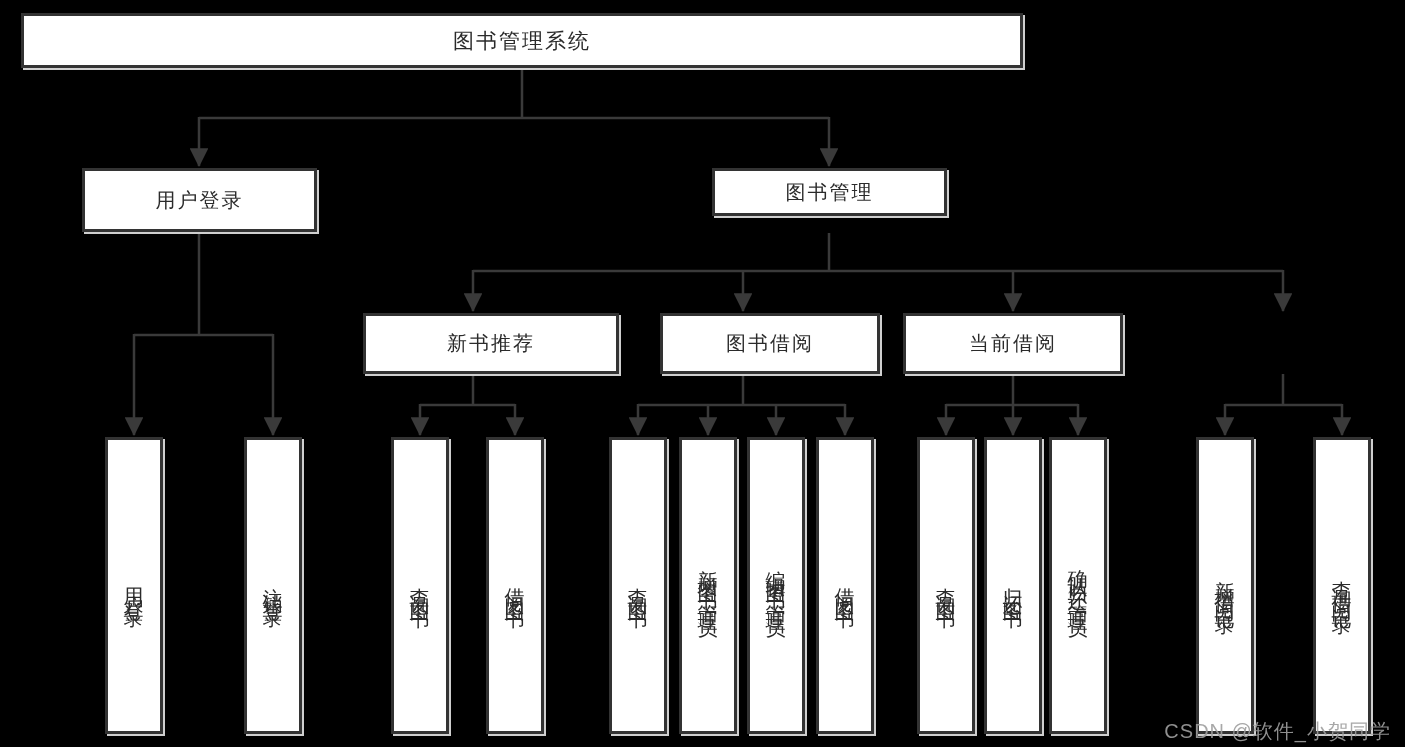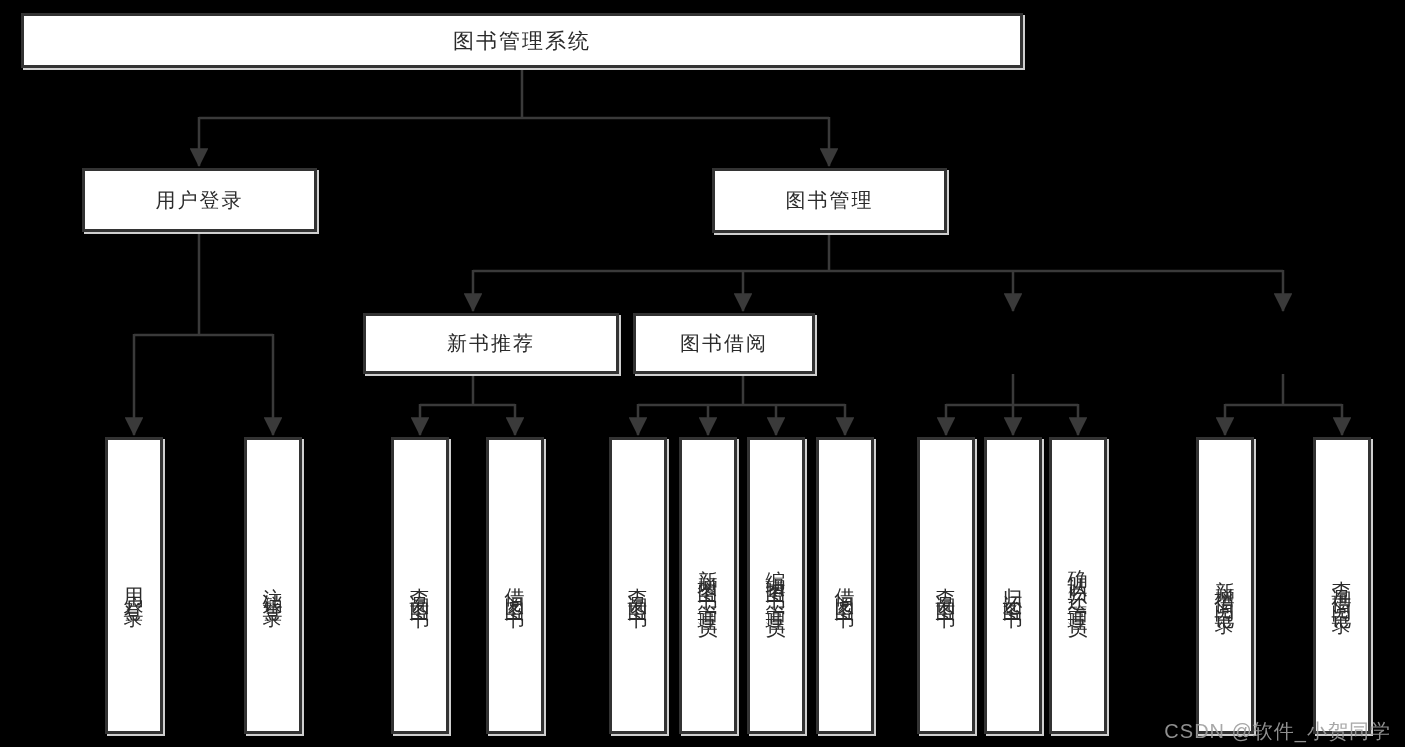--- a/index.html
+++ b/index.html
@@ -131,24 +131,25 @@
 
     <path d="M1283 374 V405"></path>
     <path d="M1225 405 H1342"></path>
     <line x1="1225" y1="404" x2="1225" y2="435" marker-end="url(#ah)"></line>
     <line x1="1342" y1="404" x2="1342" y2="435" marker-end="url(#ah)"></line>
   </svg>
 
   <div class="node root" style="left:21px; top:13px; width:1002px; height:55px;">图书管理系统</div>
 
   <div class="node" style="left:82px; top:168px; width:235px; height:64px;">用户登录</div>
-  <div class="node" style="left:712px; top:168px; width:235px; height:65px;">图书管理</div>
+  <div class="node" style="left:712px; top:168px; width:235px; height:48px;">图书管理</div>
 
   <div class="node" style="left:363px; top:313px; width:256px; height:61px;">新书推荐</div>
-  <div class="node" style="left:633px; top:313px; width:182px; height:61px;">图书借阅</div>
+  <div class="node" style="left:660px; top:313px; width:220px; height:61px;">图书借阅</div>
+  <div class="node" style="left:903px; top:313px; width:220px; height:61px;">当前借阅</div>
 
   <div class="leaf" style="left:105px;">
     <span>用户登录</span>
   </div>
   <div class="leaf" style="left:244px;">
     <span>注销登录</span>
   </div>
 
   <div class="leaf" style="left:391px;">
     <span>查询图书</span>

